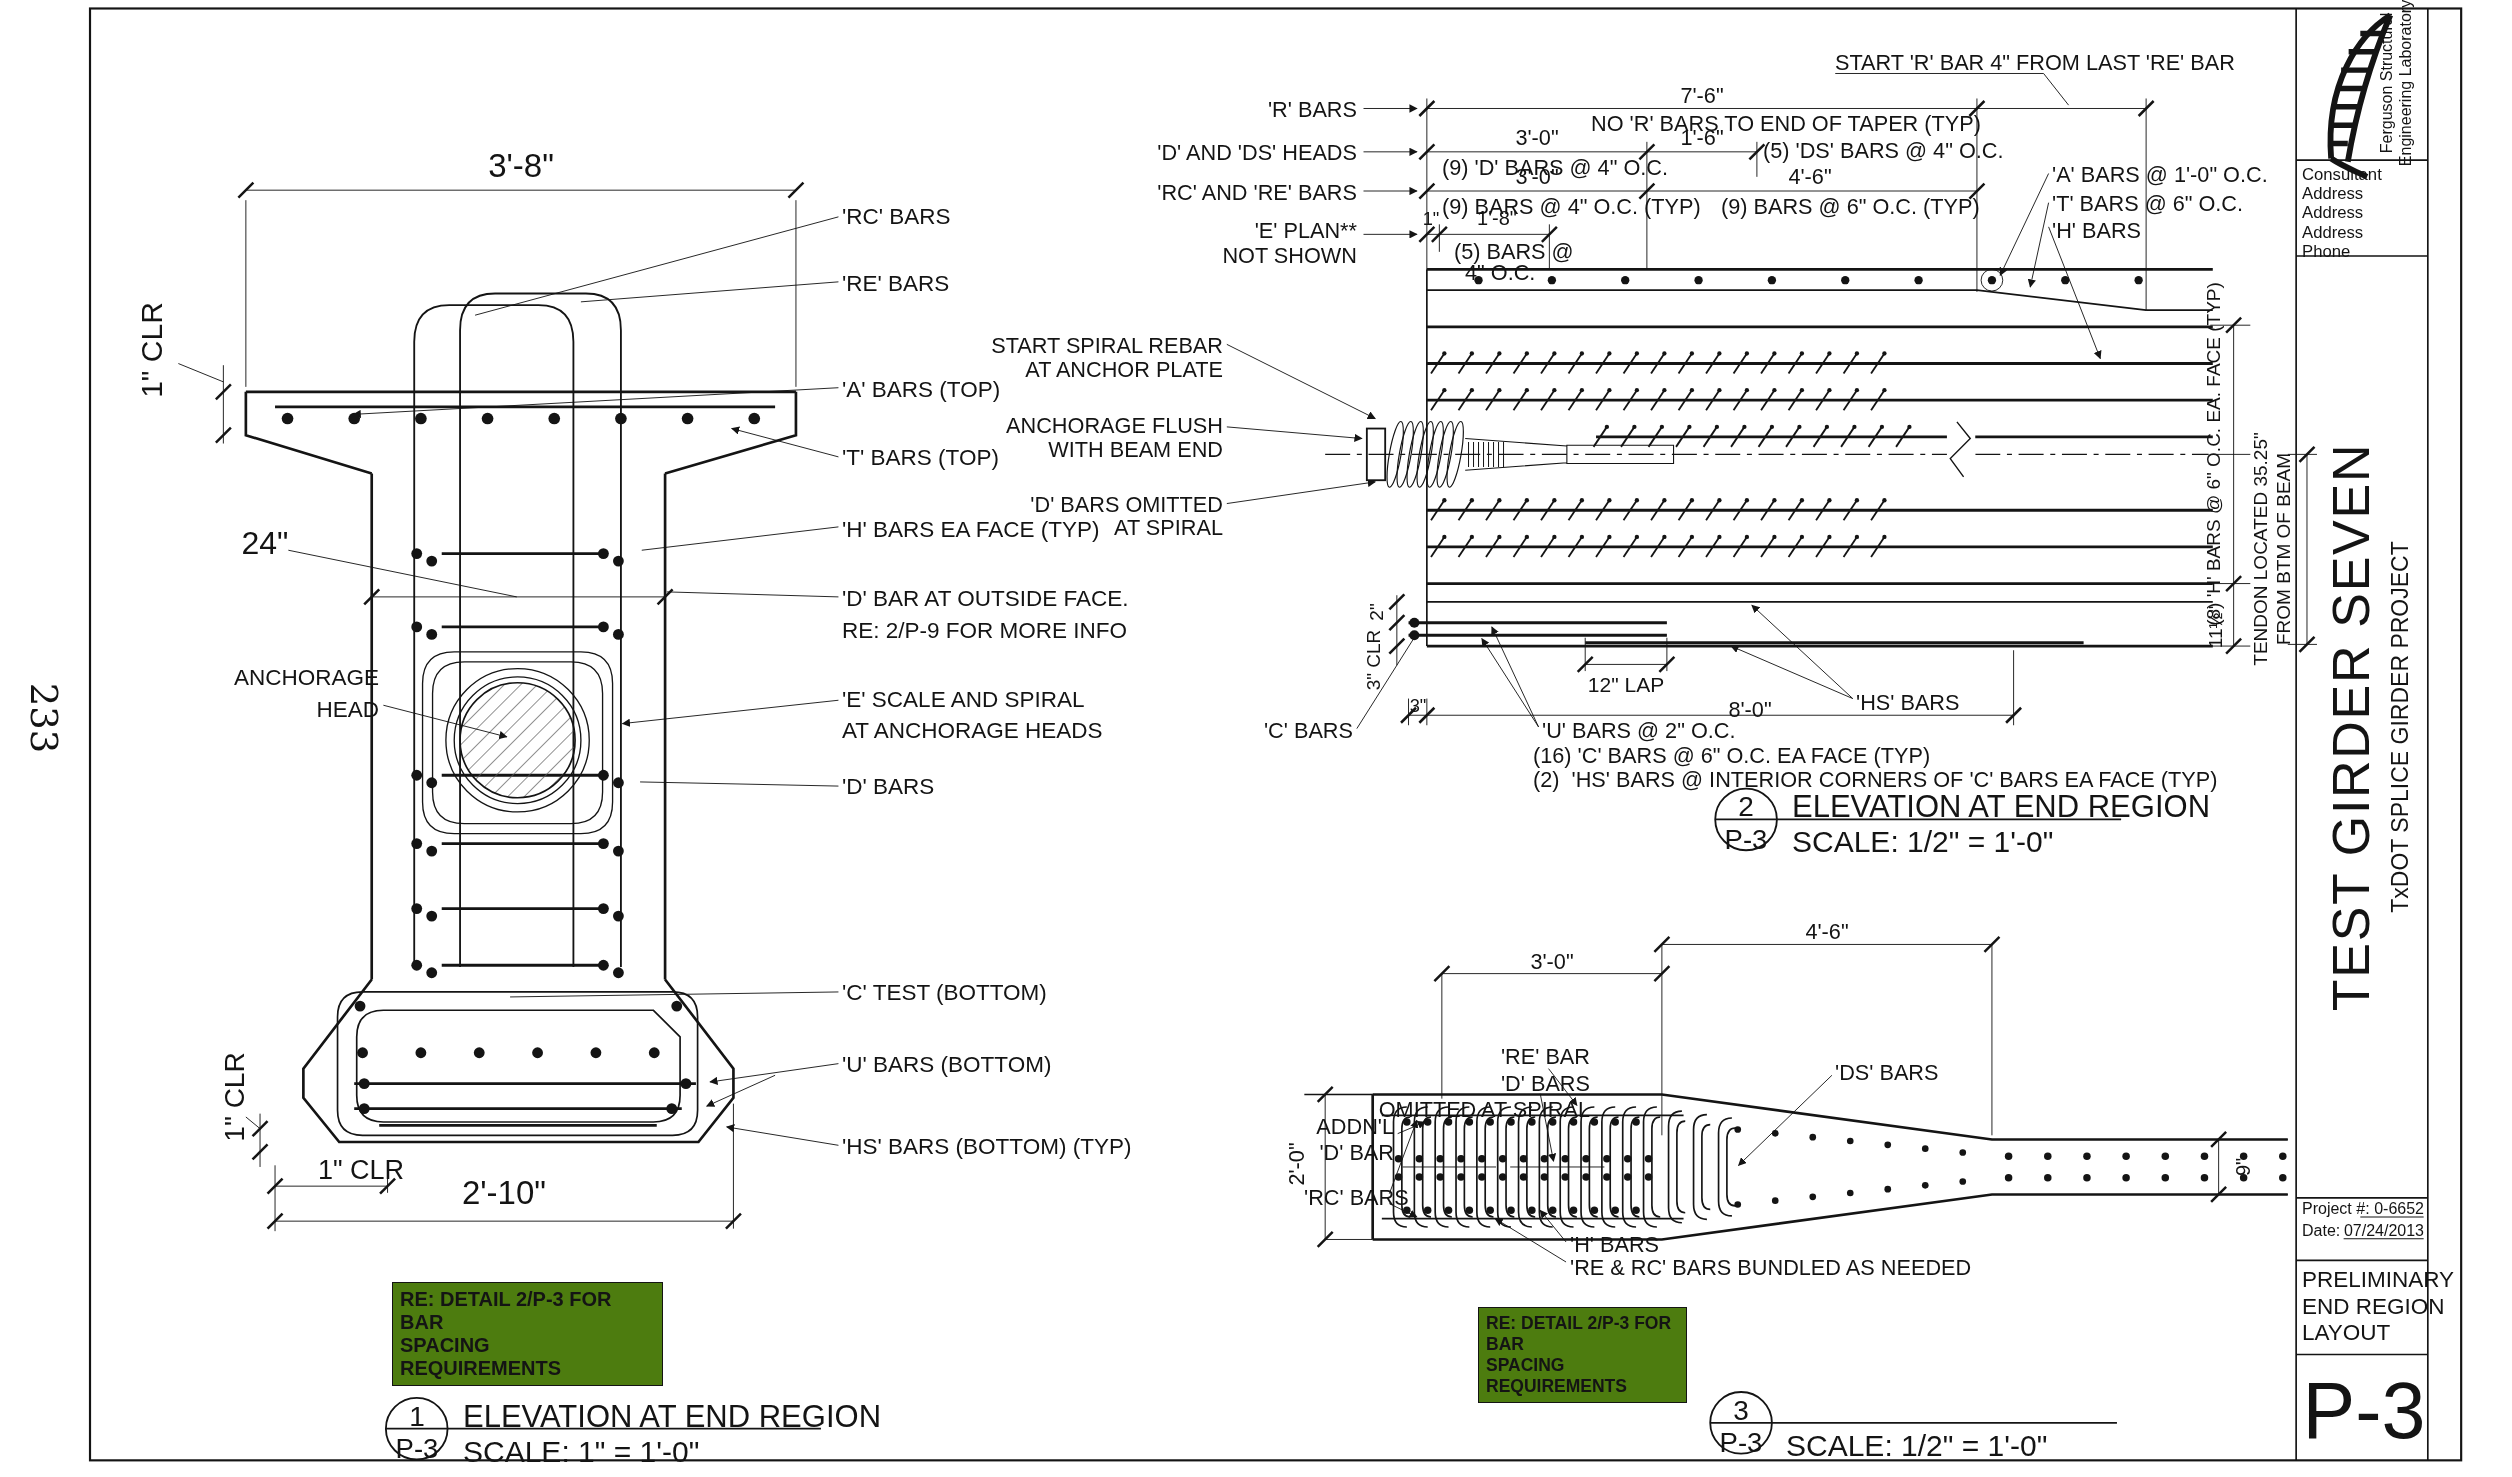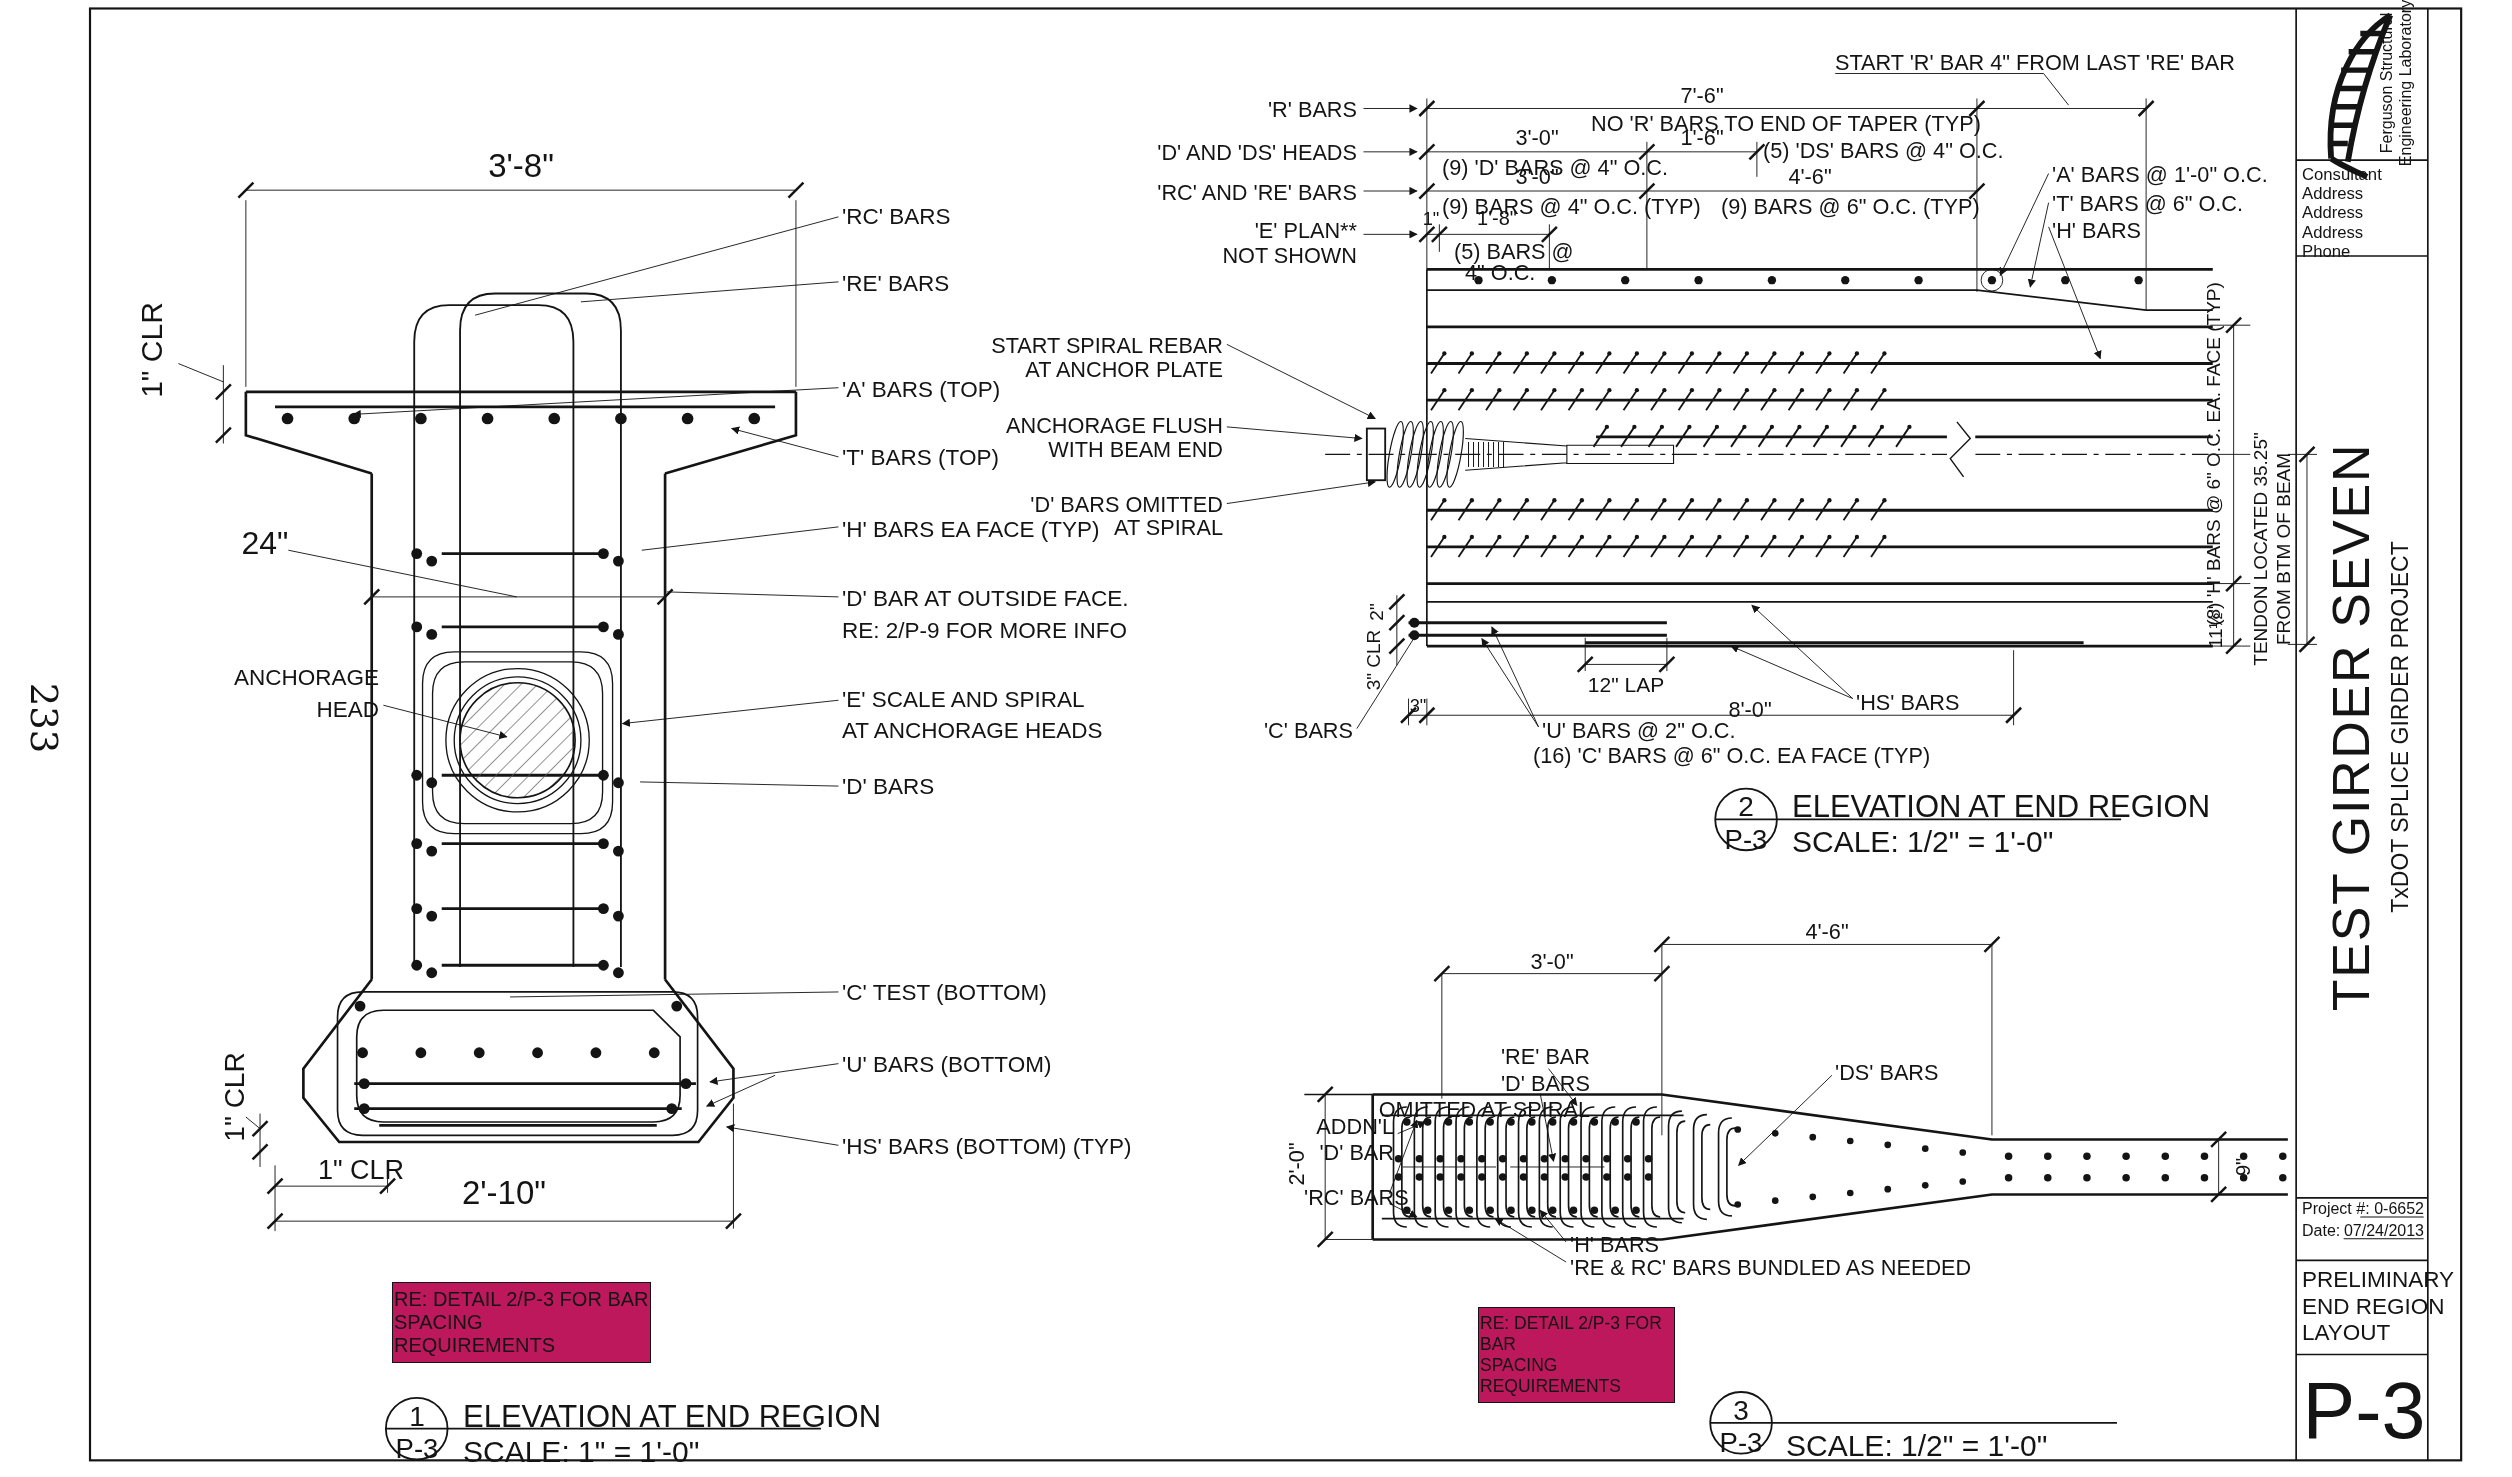--- a/index.html
+++ b/index.html
@@ -11,21 +11,21 @@
   .rot{transform:translate(-50%,-50%) rotate(-90deg);transform-origin:center;}
   .rot90{transform:translate(-50%,-50%) rotate(90deg);transform-origin:center;}
   .rt{text-align:right;}
   .serif{font-family:"DejaVu Serif",serif;}
   .f19{font-size:16px}.f20{font-size:16.7px}.f21{font-size:17.5px}.f22{font-size:18.3px}
   .f23{font-size:19px}.f24{font-size:20px}.f25{font-size:21px}.f26{font-size:21.7px}
   .f27{font-size:22.5px}.f28{font-size:23px}.f32{font-size:27px}.f33{font-size:27.5px}
   .f34{font-size:28px}.f36{font-size:30px}.f37{font-size:31px}.f38{font-size:32px}
   .f40{font-size:33px}.f44{font-size:37px}.f62{font-size:52px;letter-spacing:1.7px}
   .f95{font-size:79px}
-  .notebox{position:absolute;border:1.7px solid #141414;padding:5px 1px;background:#be185d;}
+  .notebox{position:absolute;border:1.7px solid #141414;padding:5px 7px;background:#4d7c0f;font-weight:bold;}
 </style>
 </head>
 <body>
 
 <div id="sheet">
 
 <svg id="art" width="2512" height="1478" viewBox="0 0 3014 1773">
   <defs>
     <marker id="arr" viewBox="0 0 10 10" refX="9" refY="5" markerWidth="9" markerHeight="9" orient="auto-start-reverse">
       <path d="M0,0 L10,5 L0,10 z" fill="#141414"></path>
@@ -592,20 +592,21 @@
 <div class="t f26 rt" style="right:1289px;top:515px">AT SPIRAL</div>
 <div class="t f23 rot" style="left:1377px;top:612px">2"</div>
 <div class="t f23 rot" style="left:1374px;top:660px">3" CLR</div>
 <div class="t f22 ctr" style="left:1418px;top:695px">3"</div>
 <div class="t f26 rt" style="right:1159px;top:718px">'C' BARS</div>
 <div class="t f25 ctr" style="left:1626px;top:673px">12" LAP</div>
 <div class="t f26" style="left:1542px;top:718px">'U' BARS @ 2" O.C.</div>
 <div class="t f26 ctr" style="left:1750px;top:697px">8'-0"</div>
 <div class="t f26" style="left:1856px;top:690px">'HS' BARS</div>
 <div class="t f26" style="left:1533px;top:743px">(16) 'C' BARS @ 6" O.C. EA FACE (TYP)</div>
+<div class="t f26" style="left:1533px;top:767px">(2)  'HS' BARS @ INTERIOR CORNERS OF 'C' BARS EA FACE (TYP)</div>
 <div class="t f23 rot" style="left:2214px;top:454px">(8) 'H' BARS @ 6" O.C. EA. FACE (TYP)</div>
 <div class="t f23 rot" style="left:2216px;top:627px">11½"</div>
 <div class="t f23 rot" style="left:2261px;top:549px">TENDON LOCATED 35.25"</div>
 <div class="t f23 rot" style="left:2284px;top:549px">FROM BTM OF BEAM</div>
 <div class="t f34 ctr" style="left:1746px;top:790px">2</div>
 <div class="t f33 ctr" style="left:1746px;top:824px">P-3</div>
 <div class="t f37" style="left:1792px;top:789px">ELEVATION AT END REGION</div>
 <div class="t f36" style="left:1792px;top:824px">SCALE: 1/2" = 1'-0"</div>
 
 <div class="t f26 ctr" style="left:1552px;top:949px">3'-0"</div>

